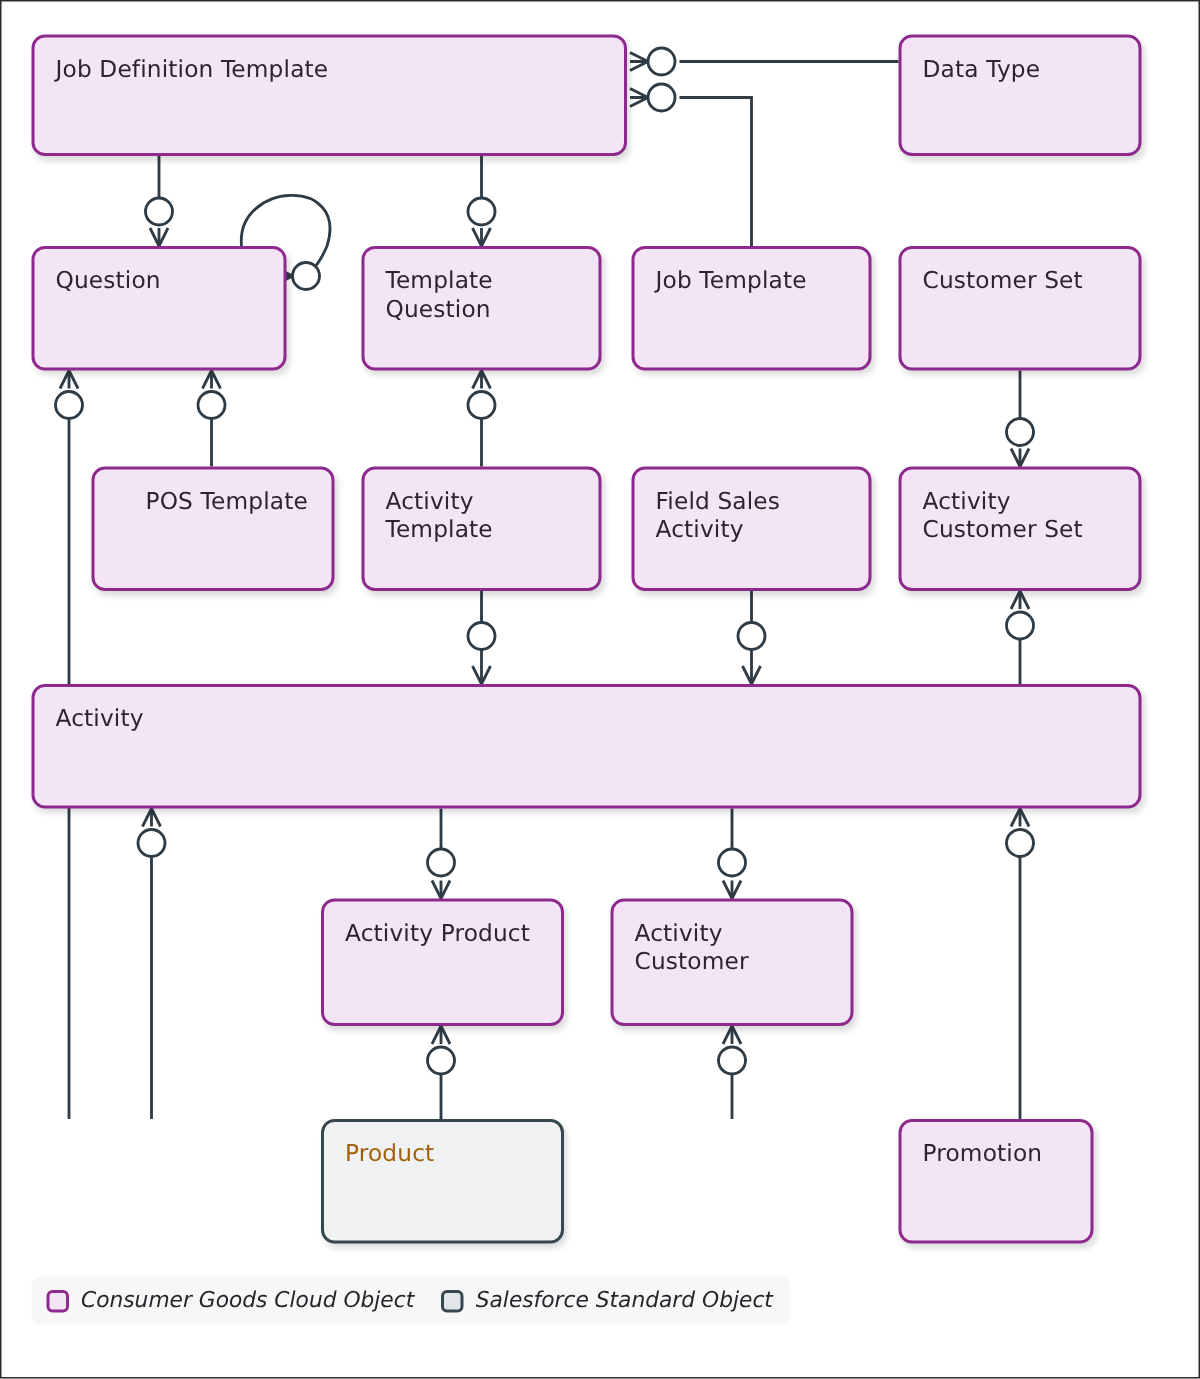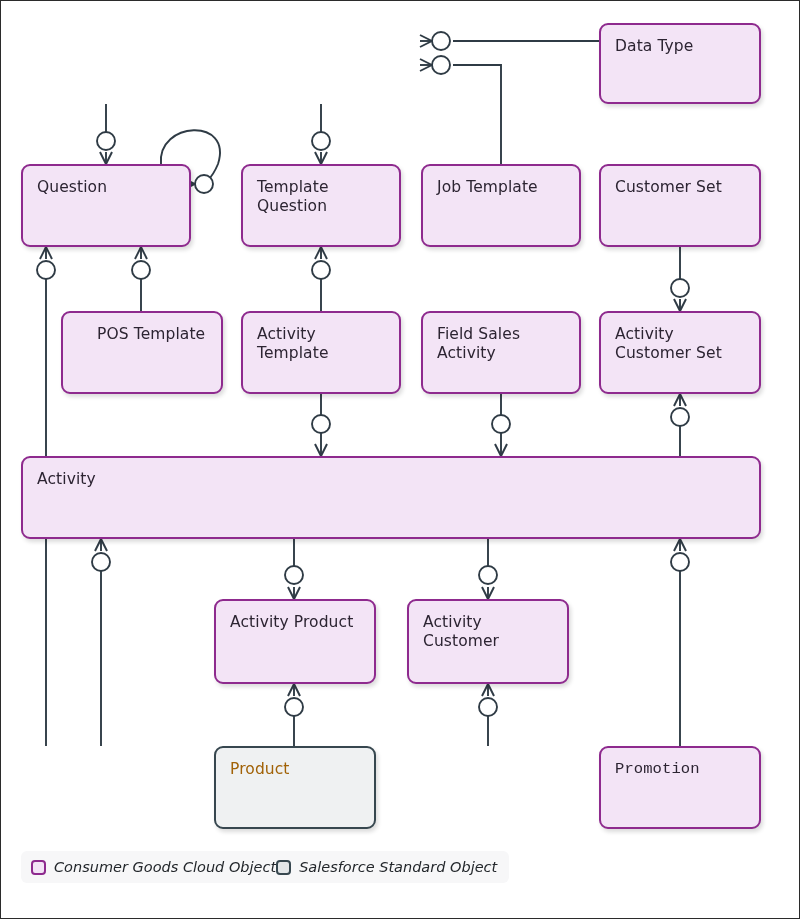--- a/index.html
+++ b/index.html
@@ -55,20 +55,21 @@
     display: block;
     white-space: pre-line;
   }
   #legend {
     position: absolute;
     left: 20px;
     top: 850px;
     height: 32px;
     display: flex;
     align-items: center;
+    gap: 18px;
     background: #f7f7f8;
     border-radius: 6px;
     padding: 0 12px 0 10px;
     z-index: 4;
   }
   .legend-item {
     display: flex;
     align-items: center;
     gap: 8px;
     font-style: italic;
@@ -226,20 +227,23 @@
 
       <g>
         <use href="#g-crow-down" x="487" y="683"></use>
         <circle cx="487" cy="706" r="9" fill="#ffffff" stroke="#2f3b45" stroke-width="1.9"></circle>
         <line x1="487" y1="715" x2="487" y2="745"></line>
       </g>
 
     </g>
   </svg>
 
+  <div class="entity cg" style="left: 20px; top: 22px; width: 397px; height: 81px;">
+    <span class="label">Job Definition Template</span>
+  </div>
   <div class="entity cg" style="left: 598px; top: 22px; width: 162px; height: 81px;">
     <span class="label">Data Type</span>
   </div>
   <div class="entity cg" style="left: 20px; top: 163px; width: 170px; height: 83px;">
     <span class="label">Question</span>
   </div>
   <div class="entity cg" style="left: 240px; top: 163px; width: 160px; height: 83px;">
     <span class="label">Template
 Question</span>
   </div>
@@ -270,21 +274,21 @@
   <div class="entity cg" style="left: 213px; top: 598px; width: 162px; height: 85px;">
     <span class="label">Activity Product</span>
   </div>
   <div class="entity cg" style="left: 406px; top: 598px; width: 162px; height: 85px;">
     <span class="label">Activity
 Customer</span>
   </div>
   <div class="entity std" style="left: 213px; top: 745px; width: 162px; height: 83px;">
     <span class="label">Product</span>
   </div>
-  <div class="entity cg" style="left: 598px; top: 745px; width: 162px; height: 83px; font-family: Liberation Mono, monospace;">
+  <div class="entity cg" style="left: 598px; top: 745px; width: 130px; height: 83px;">
     <span class="label">Promotion</span>
   </div>
 
   <div id="legend">
     <div class="legend-item">
       <span class="swatch cg"></span>
       <span>Consumer Goods Cloud Object</span>
     </div>
     <div class="legend-item">
       <span class="swatch std"></span>

